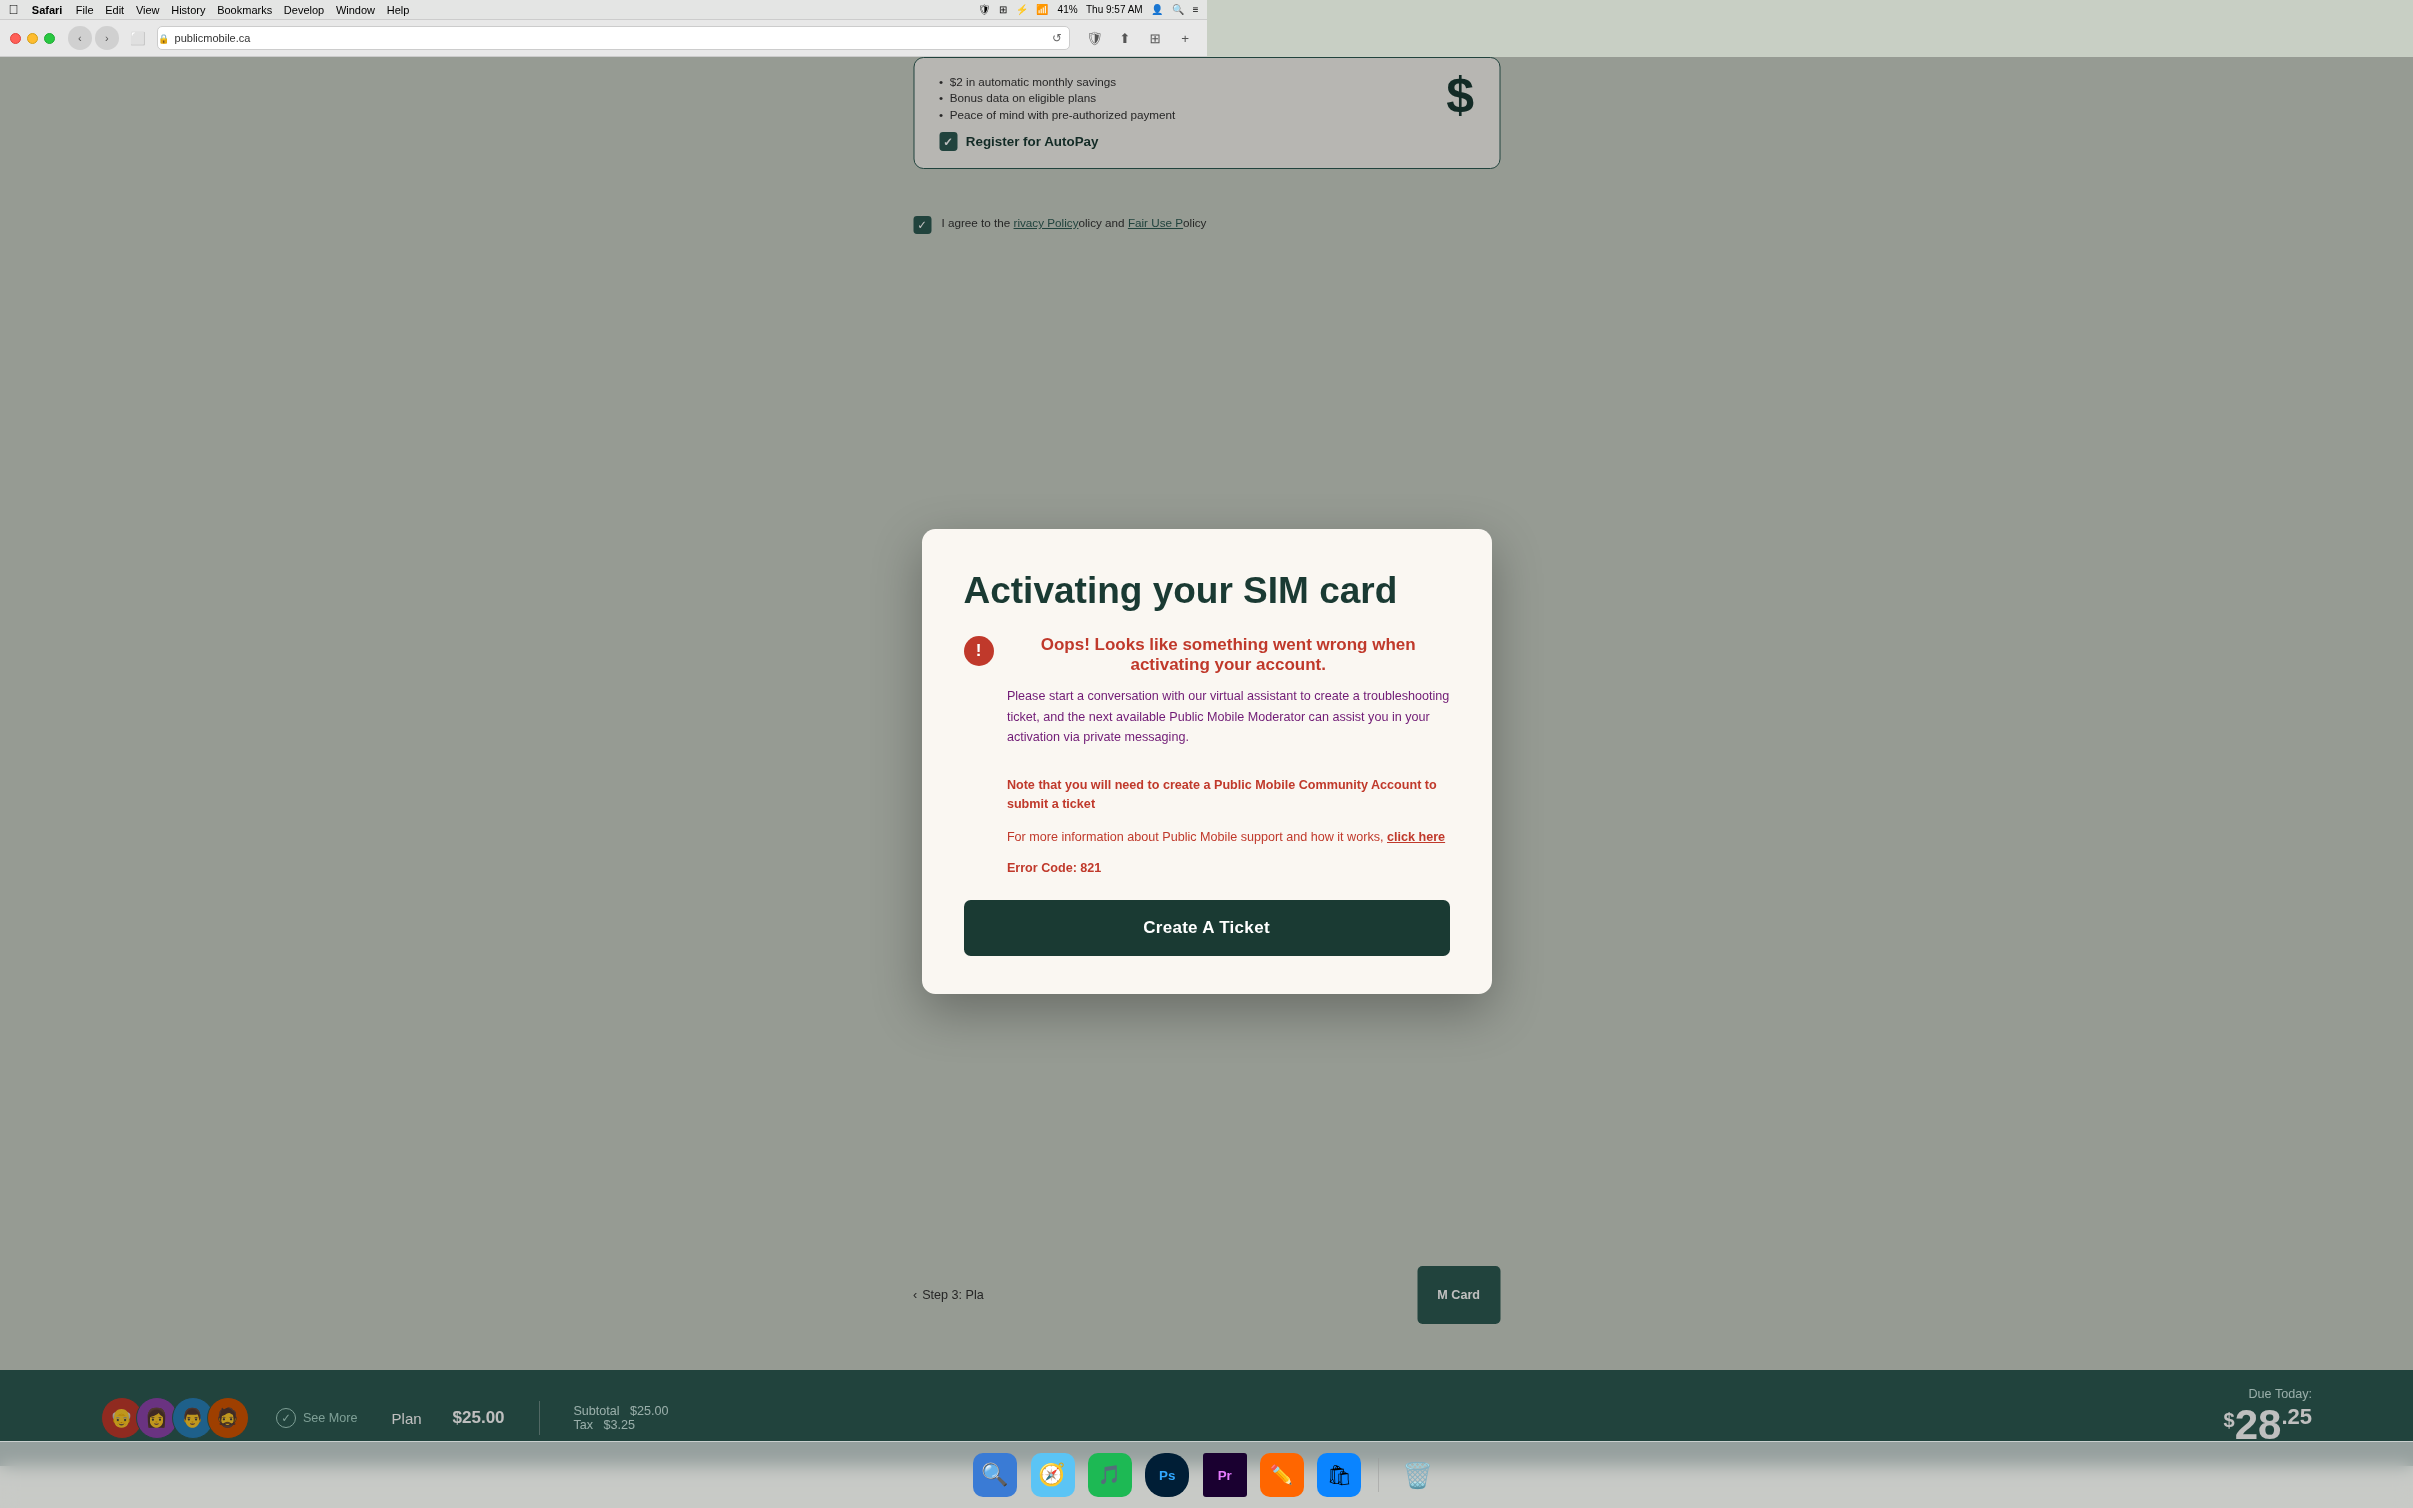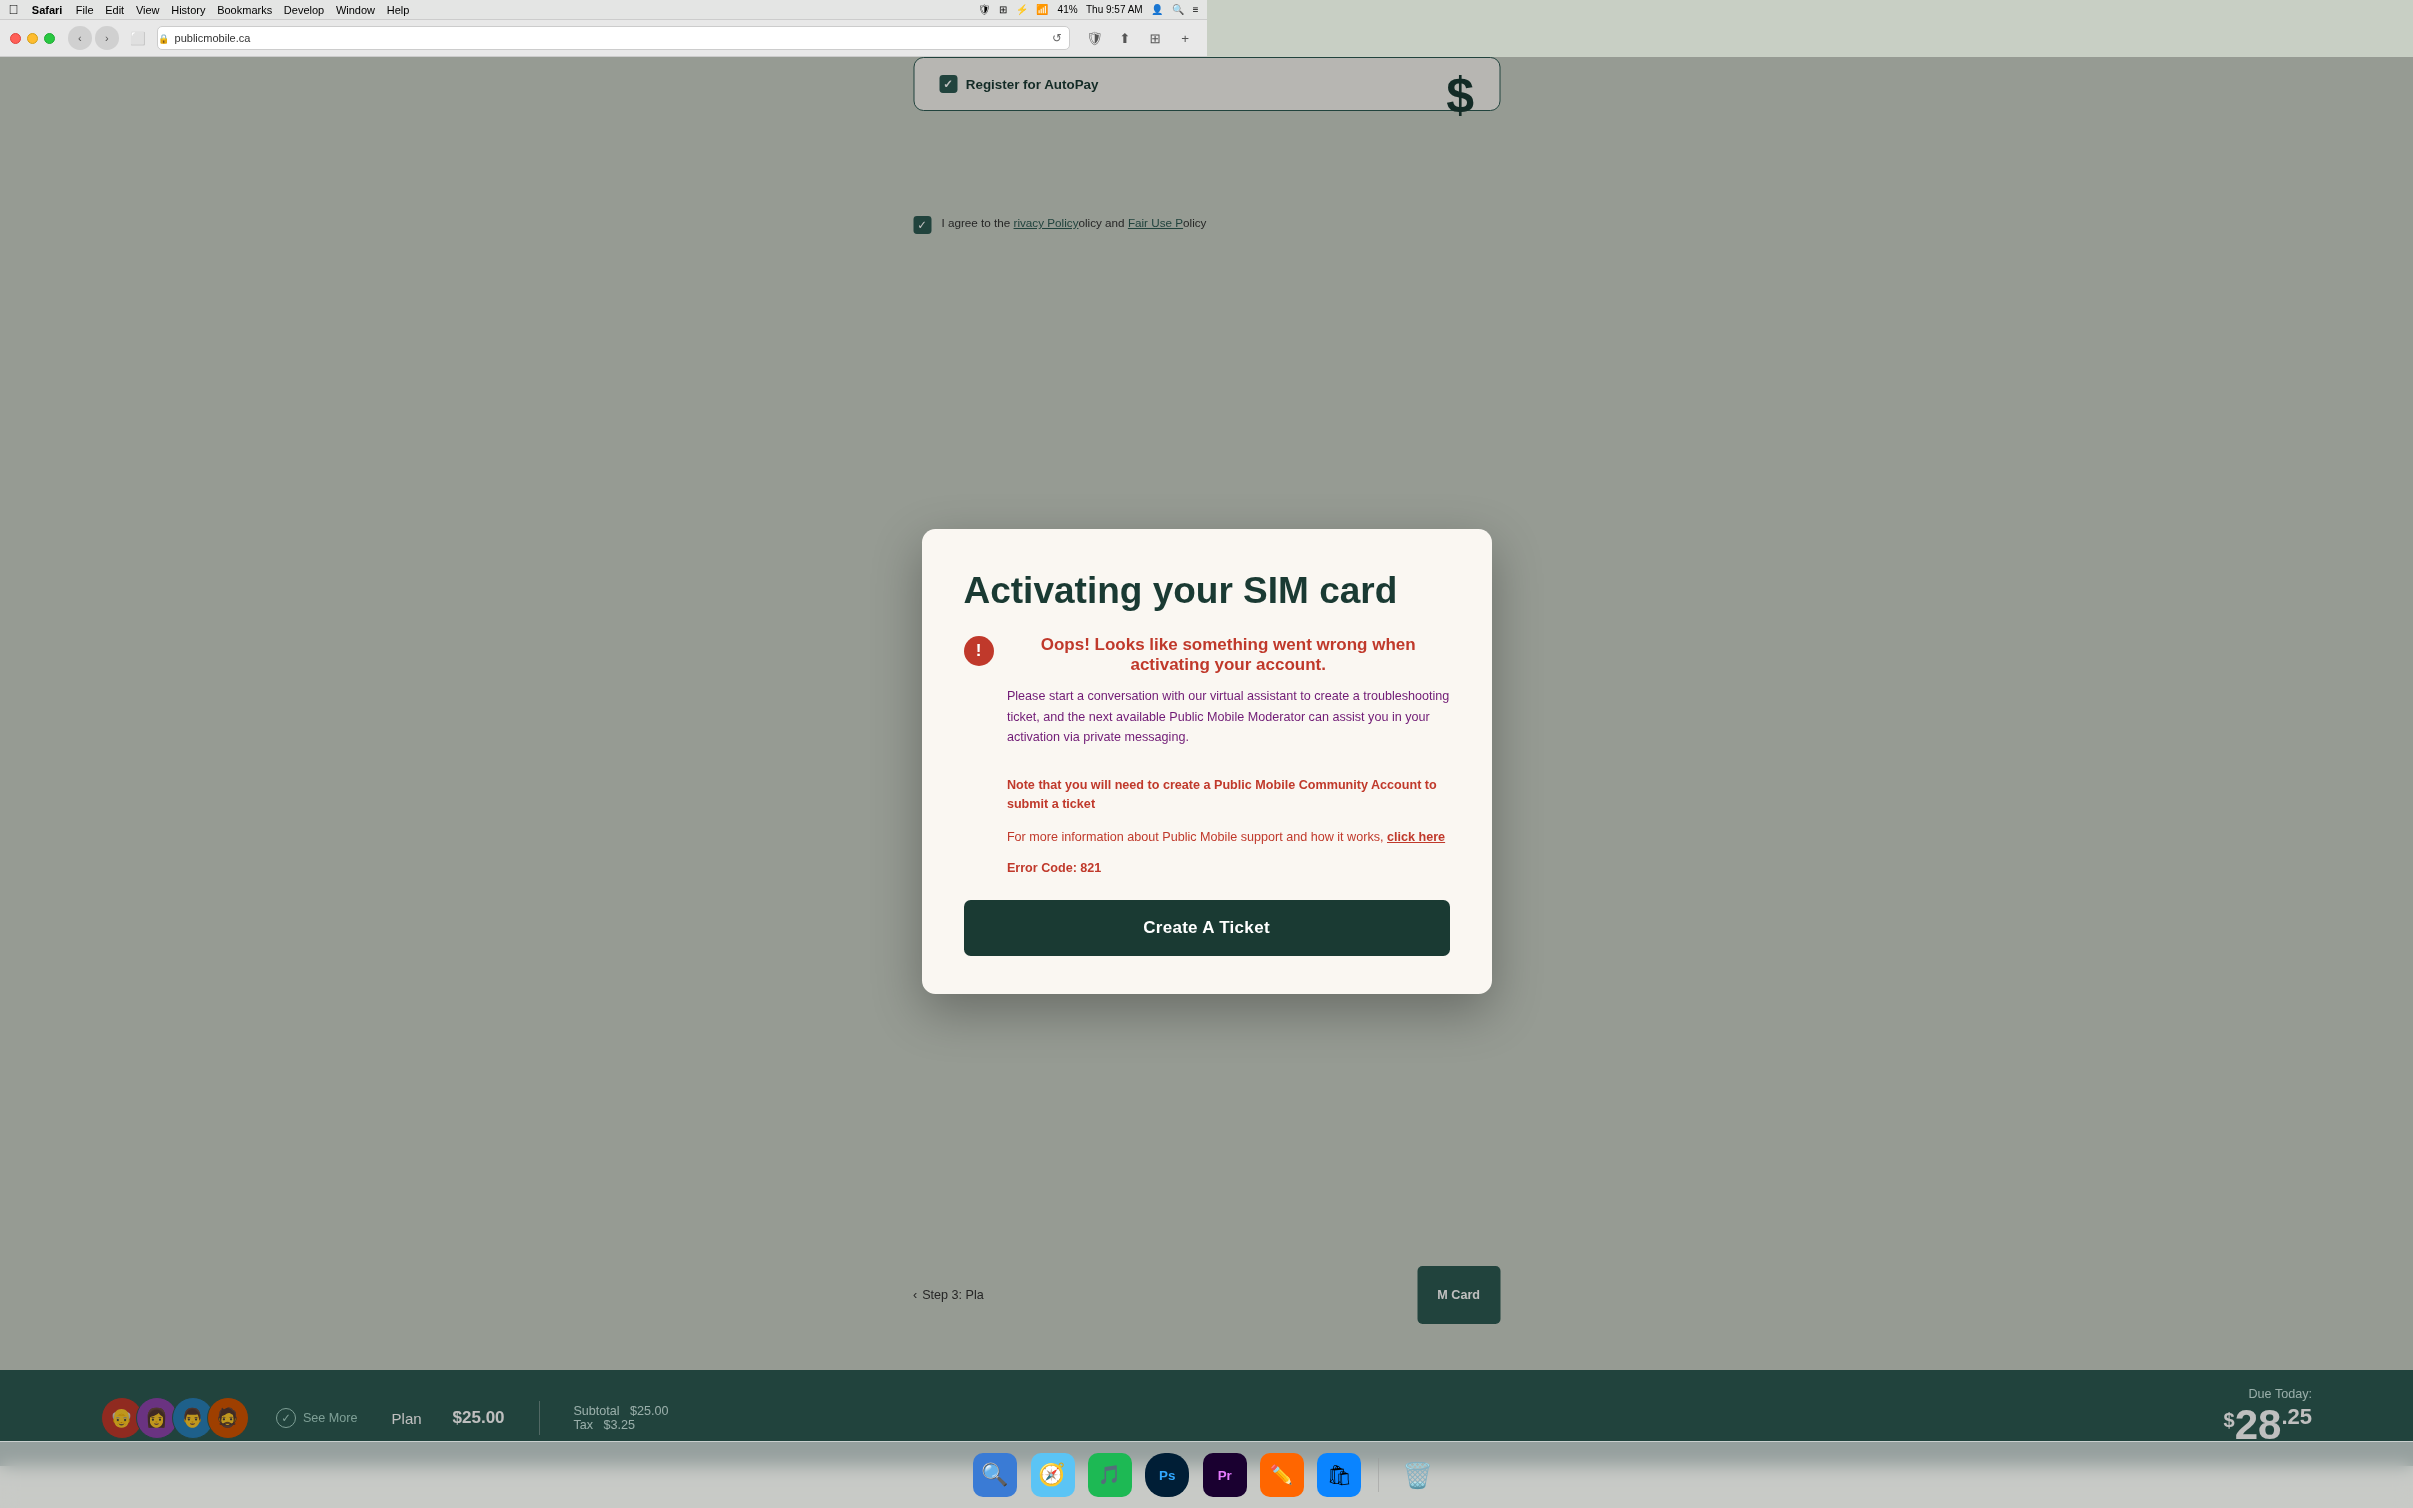--- a/index.html
+++ b/index.html
@@ -353,20 +353,25 @@
     <button class="browser-action-btn">+</button>
   </div>
 </div>
 
 <div class="page-bg">
 
   <div class="bg-content">
 
     <div class="autopay-section">
       <span class="dollar-icon">$</span>
+      <ul>
+        <li>$2 in automatic monthly savings</li>
+        <li>Bonus data on eligible plans</li>
+        <li>Peace of mind with pre-authorized payment</li>
+      </ul>
       <div class="register-autopay">
         <div class="checkbox-checked">✓</div>
         <span>Register for AutoPay</span>
       </div>
     </div>
 
     <div class="agreement-section">
       <div class="checkbox-checked" style="flex-shrink:0">✓</div>
       <div class="agreement-text">
         <span>I agree to t</span>he <a href="#">rivacy Policy</a>olicy
@@ -443,21 +448,21 @@
   </div>
   <div class="dock-item" style="background:#5bc4f5;border-radius:10px;">
     <span style="font-size:22px;">🧭</span>
   </div>
   <div class="dock-item" style="background:#1db954;border-radius:10px;">
     <span style="font-size:18.4px;">🎵</span>
   </div>
   <div class="dock-item" style="background:#001e36;border-radius:20px;">
     <span style="font-size:13.4px;color:#31a8ff;font-weight:900;font-family:sans-serif;">Ps</span>
   </div>
-  <div class="dock-item" style="background:#1a0030;border-radius:10px;">
+  <div class="dock-item" style="background:#1a0030;border-radius:3px;">
     <span style="font-size:13.4px;color:#e77aff;font-weight:900;font-family:sans-serif;">Pr</span>
   </div>
   <div class="dock-item" style="background:#ff6600;border-radius:10px;">
     <span style="font-size:18.4px;">✏️</span>
   </div>
   <div class="dock-item" style="background:#0a84ff;border-radius:10px;">
     <span style="font-size:20px;">🛍</span>
   </div>
   <div class="dock-divider"></div>
   <div class="dock-item" style="background:transparent;">

